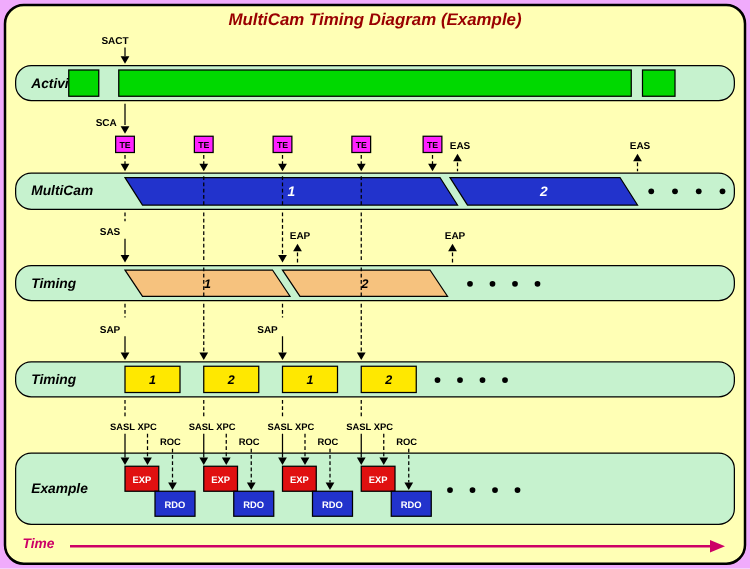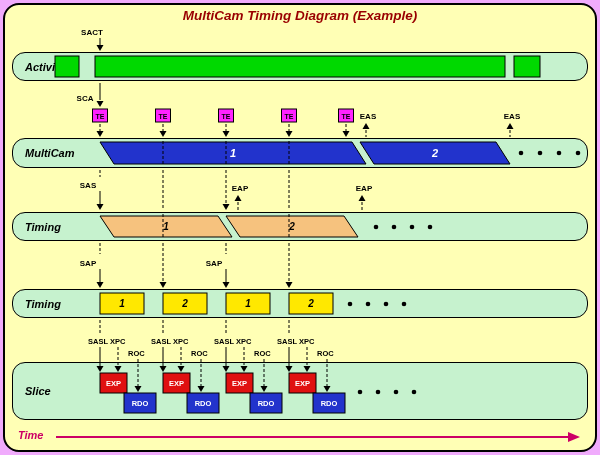--- a/index.html
+++ b/index.html
@@ -35,21 +35,21 @@
   <div class="lane lane-sequence">
     <span class="lane-label">MultiCam</span>
   </div>
   <div class="lane lane-phase">
     <span class="lane-label">Timing</span>
   </div>
   <div class="lane lane-slice">
     <span class="lane-label">Timing</span>
   </div>
   <div class="lane lane-camera">
-    <span class="lane-label">Slice</span>
+    <span class="lane-label">Example</span>
   </div>
 
   <div class="time-label">Time</div>
 
   <svg id="overlay" width="600" height="455" viewBox="0 0 600 455">
       <rect x="55" y="56" width="24" height="21" fill="#00D900" stroke="#000" stroke-width="1"></rect>
       <rect x="95" y="56" width="410" height="21" fill="#00D900" stroke="#000" stroke-width="1"></rect>
       <rect x="514" y="56" width="26" height="21" fill="#00D900" stroke="#000" stroke-width="1"></rect>
       <polygon points="100,142 352,142 366,164 114,164" fill="#2233CC" stroke="#000" stroke-width="1"></polygon>
       <text x="233" y="157" text-anchor="middle" font-size="11" font-weight="bold" font-family="&quot;Liberation Sans&quot;, sans-serif" fill="#fff" font-style="italic">1</text>

